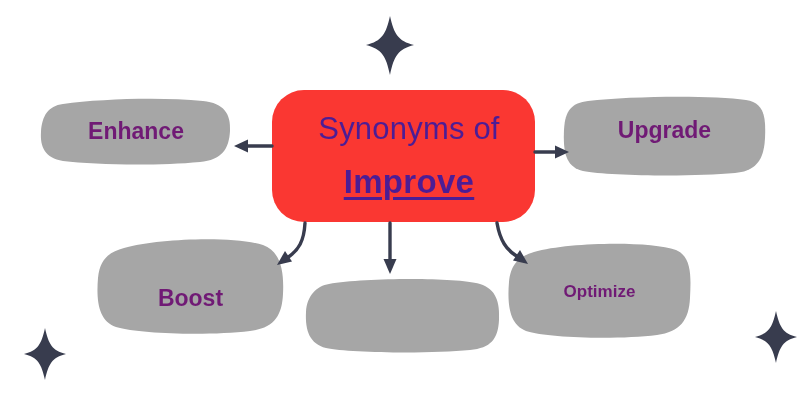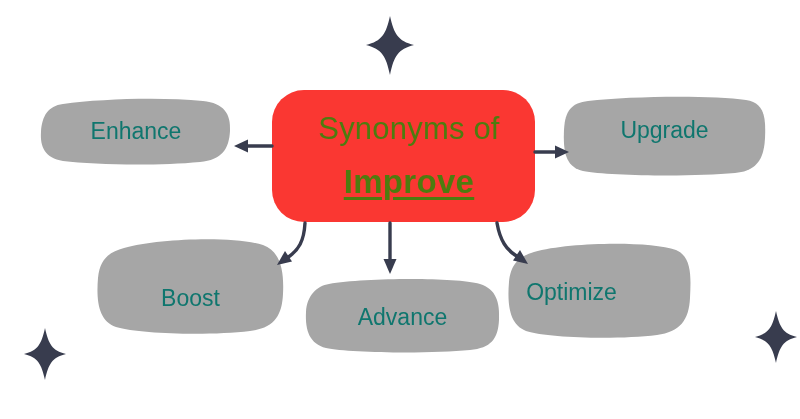--- a/index.html
+++ b/index.html
@@ -24,37 +24,37 @@
     left: 0;
     top: 0;
     width: 800px;
     height: 419px;
   }
   .node-label {
     position: absolute;
     display: flex;
     align-items: center;
     justify-content: center;
-    color: #0f766e;
-    font-weight: normal;
+    color: #701a75;
+    font-weight: bold;
     font-family: "Liberation Sans", sans-serif;
     white-space: nowrap;
     pointer-events: none;
   }
   #central-text {
     position: absolute;
     left: 272px;
     top: 90px;
     width: 274px;
     height: 132px;
     display: flex;
     flex-direction: column;
     align-items: center;
     justify-content: center;
-    color: #4d7c0f;
+    color: #4c1d95;
     text-align: center;
     line-height: 1.08;
   }
   #central-line1 {
     font-size: 31px;
     font-weight: 400;
     letter-spacing: 0.2px;
   }
   #central-line2 {
     font-size: 33px;
@@ -151,17 +151,16 @@
     <span id="central-line1">Synonyms of</span>
     <span id="central-line2">Improve</span>
   </div>
 
   <div class="node-label" style="left:42px; top:100px; width:188px; height:63px; font-size:23px;">Enhance</div>
 
   <div class="node-label" style="left:563px; top:98px; width:203px; height:64px; font-size:23px;">Upgrade</div>
 
   <div class="node-label" style="left:97px; top:252px; width:187px; height:92px; font-size:23px;">Boost</div>
 
-  <div class="node-label" style="left:305px; top:280px; width:195px; height:74px; font-size:23px;">Advance</div>
 
-  <div class="node-label" style="left:480px; top:245px; width:183px; height:94px; font-size:23px;">Optimize</div>
+  <div class="node-label" style="left:508px; top:245px; width:183px; height:94px; font-size:17px;">Optimize</div>
 
 </div>
 
 </body></html>

